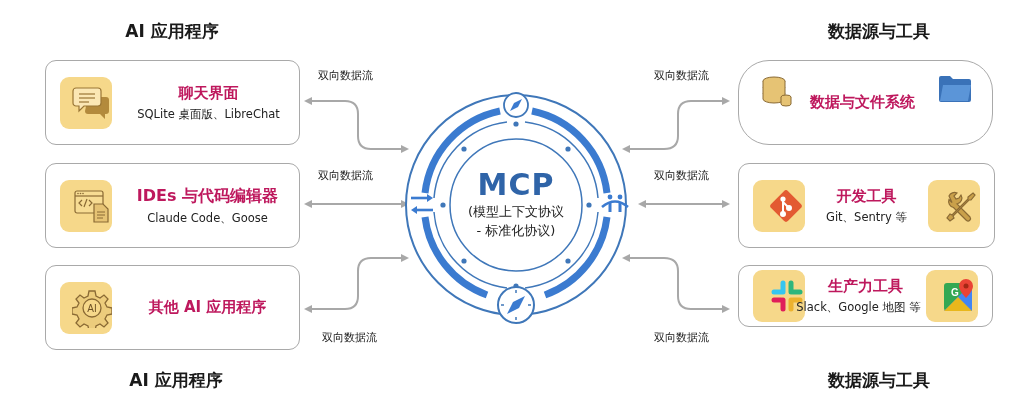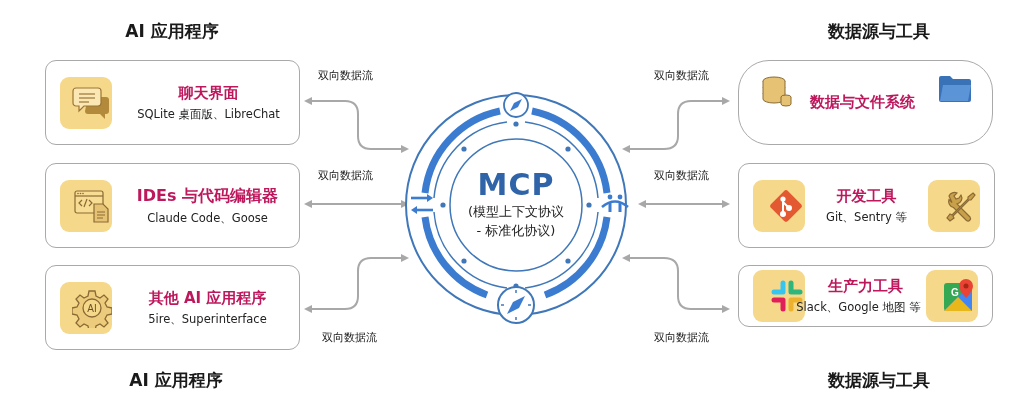--- a/index.html
+++ b/index.html
@@ -179,21 +179,20 @@
     <svg width="40" height="40" viewBox="0 0 40 40">
       <g fill="#eccc7c" stroke="#8a6a34" stroke-width="1.3">
         <path d="M17,3 h6 l1,5 l4,2 l4,-3 l4,4 l-3,4 l2,4 l5,1 v6 l-5,1 l-2,4 l3,4 l-4,4 l-4,-3 l-4,2 l-1,5 h-6 l-1,-5 l-4,-2 l-4,3 l-4,-4 l3,-4 l-2,-4 l-5,-1 v-6 l5,-1 l2,-4 l-3,-4 l4,-4 l4,3 l4,-2 z"></path>
       </g>
       <circle cx="20" cy="20" r="9" fill="#f6d88a" stroke="#8a6a34" stroke-width="1.3"></circle>
       <text x="20" y="24" text-anchor="middle" font-size="10" font-family="Liberation Sans, sans-serif" fill="#6e5226">AI</text>
     </svg>
   </div>
   <div class="text" style="margin-left:4px;">
     <div class="title">其他 AI 应用程序</div>
-    <div class="sub">5ire、Superinterface</div>
   </div>
 </div>
 
 <div class="card" style="left:738px; top:60px; width:255px; height:85px;border-radius:31px;">
   <svg style="position:absolute; left:22px; top:14px;" width="32" height="32" viewBox="0 0 32 32">
     <g fill="#e6c374" stroke="#8a6a34" stroke-width="1">
       <ellipse cx="13" cy="6" rx="11" ry="4"></ellipse>
       <path d="M2,6 v6 a11,4 0 0 0 22,0 v-6"></path>
       <path d="M2,12 v6 a11,4 0 0 0 22,0 v-6"></path>
       <path d="M2,18 v6 a11,4 0 0 0 22,0 v-6"></path>

